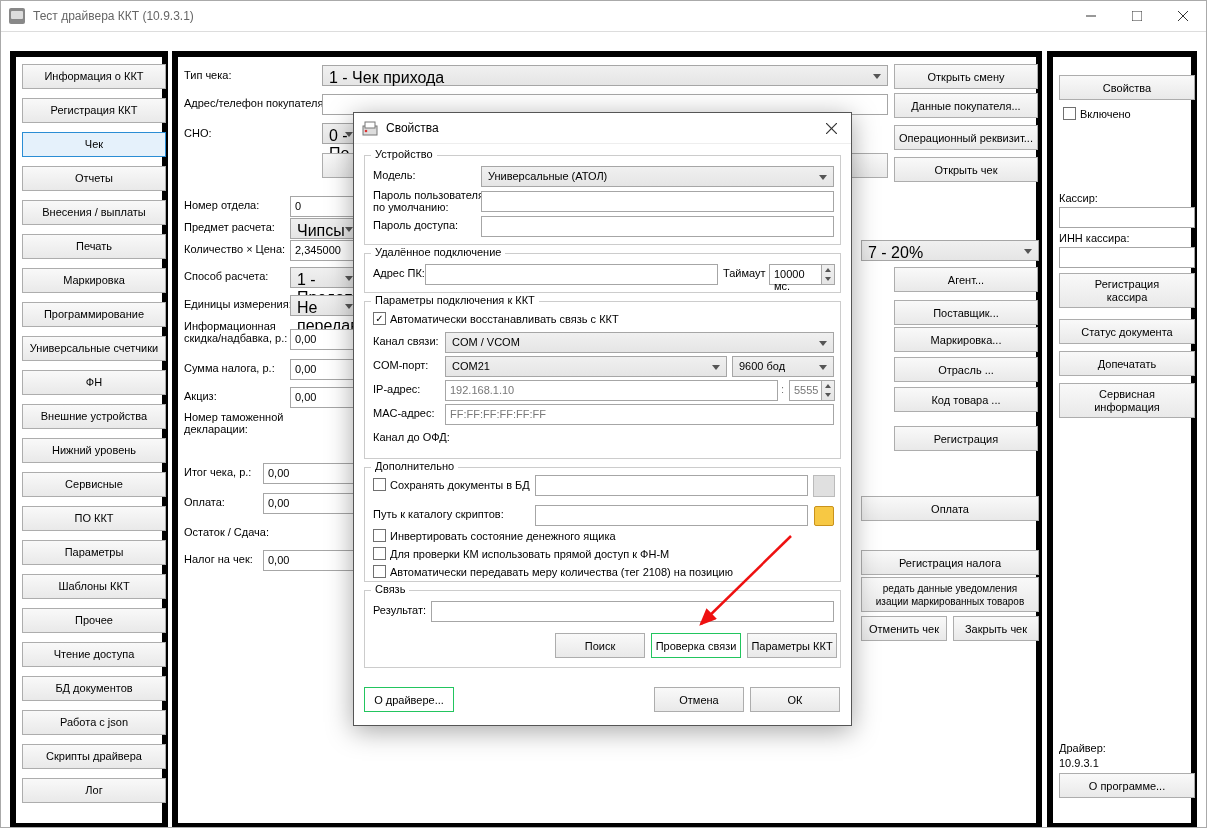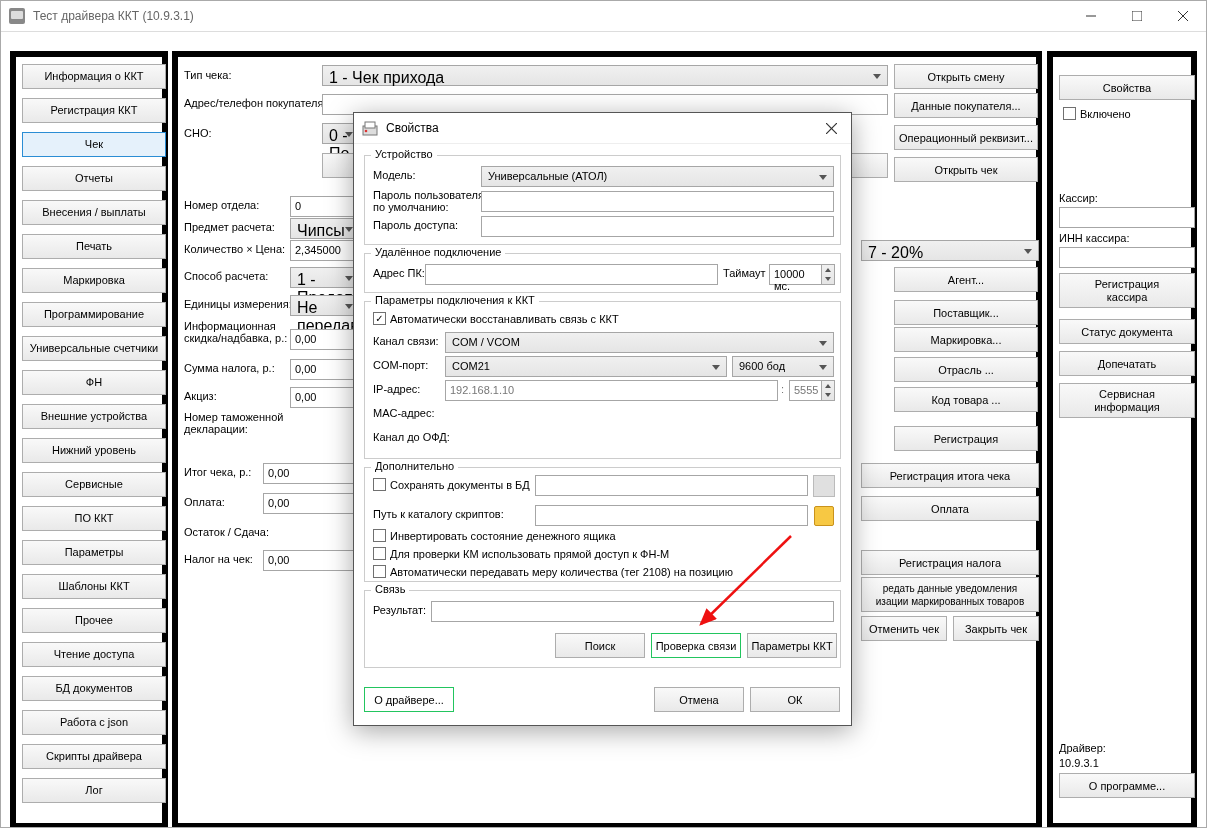--- a/index.html
+++ b/index.html
@@ -162,21 +162,20 @@
       <div class="lbl" style="left:6px;top:333px">Акциз:</div>
       <div class="inp" style="left:112px;top:330px;width:70px">0,00</div>
       <div class="btn" style="left:716px;top:330px;width:144px">Код товара ...</div>
 
       <div class="lbl" style="left:6px;top:354px;white-space:pre-line">Номер таможенной
 декларации:</div>
       <div class="btn" style="left:716px;top:369px;width:144px">Регистрация</div>
 
       <div class="lbl" style="left:6px;top:409px">Итог чека, р.:</div>
       <div class="inp" style="left:85px;top:406px;width:96px">0,00</div>
-      <div class="btn" style="left:683px;top:406px;width:178px">Регистрация итога чека</div>
       <div class="lbl" style="left:6px;top:439px">Оплата:</div>
       <div class="inp" style="left:85px;top:436px;width:96px">0,00</div>
       <div class="btn" style="left:683px;top:439px;width:178px">Оплата</div>
       <div class="lbl" style="left:6px;top:469px">Остаток / Сдача:</div>
       <div class="lbl" style="left:6px;top:496px">Налог на чек:</div>
       <div class="inp" style="left:85px;top:493px;width:96px">0,00</div>
       <div class="btn" style="left:683px;top:493px;width:178px">Регистрация налога</div>
       <div class="btn" style="left:683px;top:520px;width:178px;height:35px;white-space:pre-line;line-height:13px;font-size:10px">редать данные уведомления
 изации маркированных товаров</div>
       <div class="btn" style="left:683px;top:559px;width:86px">Отменить чек</div>
@@ -252,20 +251,21 @@
         <div class="ddd" style="left:80px;top:30px;width:389px">COM / VCOM</div>
         <div class="dlbl" style="left:8px;top:57px">COM-порт:</div>
         <div class="ddd" style="left:80px;top:54px;width:282px">COM21</div>
         <div class="ddd" style="left:367px;top:54px;width:102px">9600 бод</div>
         <div class="dlbl" style="left:8px;top:81px">IP-адрес:</div>
         <div class="dinp" style="left:80px;top:78px;width:333px">192.168.1.10</div>
         <div class="dlbl" style="left:416px;top:81px;color:#777">:</div>
         <div class="dinp" style="left:424px;top:78px;width:33px">5555</div>
         <div class="spin" style="left:457px;top:78px"></div>
         <div class="dlbl" style="left:8px;top:105px">MAC-адрес:</div>
+        <div class="dinp" style="left:80px;top:102px;width:389px">FF:FF:FF:FF:FF:FF</div>
         <div class="dlbl" style="left:8px;top:129px">Канал до ОФД:</div>
       </div>
 
       <div class="grp" style="left:10px;top:354px;width:477px;height:115px">
         <div class="grp-title">Дополнительно</div>
         <div class="chk" style="left:8px;top:10px">
             <span class="box"></span>
             <span>Сохранять документы в БД</span>
           </div>
         <div class="dinp" style="left:170px;top:7px;width:273px"></div>

